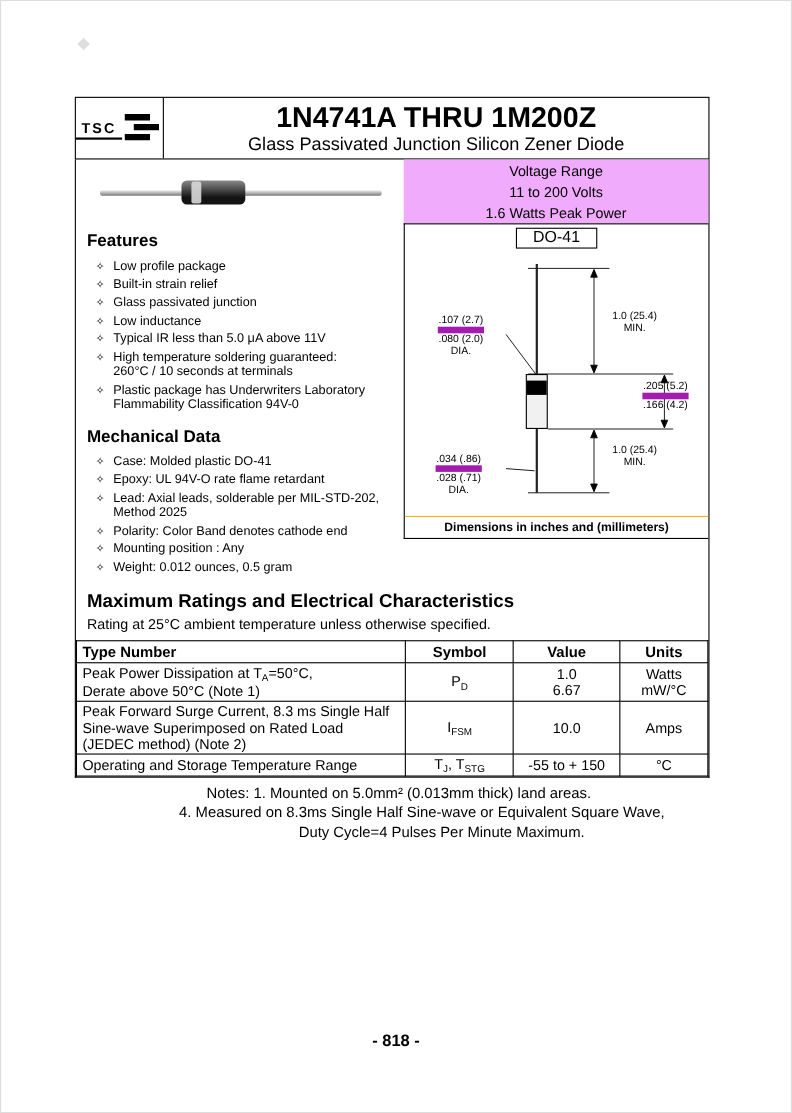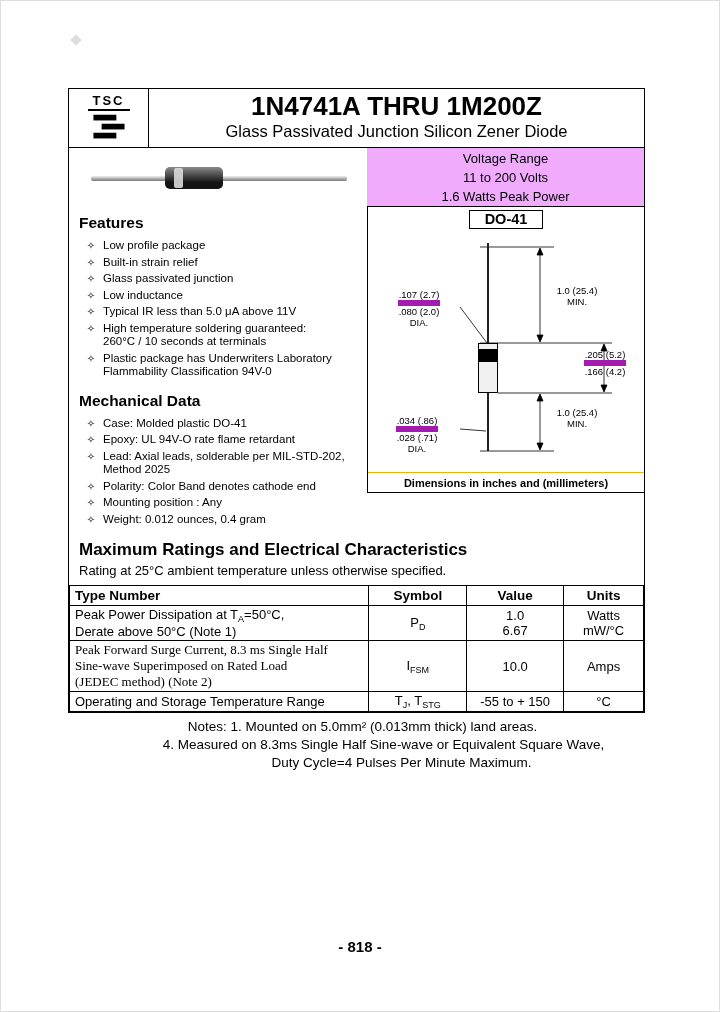--- a/index.html
+++ b/index.html
@@ -10,21 +10,21 @@
     font-family:"Liberation Sans", sans-serif;
     box-shadow: inset 0 0 0 1px #ddd;
   }
   .artifact { position:absolute; left:72px; top:36px; width:8px; height:8px;
     background:#c2c2c2; transform:rotate(45deg); opacity:.55; }
 
   .sheet { position:absolute; left:68px; top:88px; width:577px; }
 
   
   .hdr { display:flex; border:1px solid #000; background:#fff; }
-  .logo-cell { width:80px; border-right:1px solid #000; display:flex; flex-direction:column;
+  .logo-cell { width:80px; border-right:1px solid #000; display:flex; flex-direction:row;
     align-items:center; padding:4px 0 2px; }
   .logo-text { font-weight:bold; font-size:13px; letter-spacing:2px;
     border-bottom:2px solid #000; padding:0 5px 1px; }
   .logo-mark svg { width:36px; height:28px; margin-top:2px; }
   .title-cell { flex:1; text-align:center; padding:3px 0 3px; }
   .doc-title { font-size:26px; font-weight:bold; line-height:29px; }
   .doc-subtitle { font-size:16.5px; line-height:20px; }
 
   
   .lower { border:1px solid #000; border-top:none; }
@@ -47,21 +47,21 @@
   .h-section { font-size:15.5px; font-weight:bold; margin:0 0 7px 0; }
   .h-mech { margin-top:13px; }
   .feat-item { display:flex; font-size:11.5px; line-height:13.5px; margin-bottom:3px; }
   .bullet { width:24px; flex:none; text-align:center; font-size:10px; line-height:13px; }
   .feat-text { white-space:pre-line; }
 
   
   .pkg-panel { border:1px solid #000; border-right:none; height:287px; position:relative; }
   .pkg-name-wrap { text-align:center; padding-top:3px; height:26px; }
   .pkg-name { display:inline-block; border:1px solid #000; padding:0 15px 1px;
-    font-weight:bold; font-size:14.5px; }
+    font-weight:normal; font-size:14.5px; }
   .diagram { position:relative; height:233px; }
   .lead-top { position:absolute; left:119px; top:10px;  width:2px; height:100px; background:#222; }
   .lead-bot { position:absolute; left:119px; top:160px; width:2px; height:58px;  background:#222; }
   .body-rect { position:absolute; left:110px; top:110px; width:20px; height:50px;
     border:1px solid #000; background:#f1f1f1; }
   .body-band { position:absolute; left:0; top:5px; width:100%; height:13px; background:#000; }
   .dim-svg { position:absolute; left:0; top:0; width:275px; height:233px; }
   .ann { position:absolute; font-size:9.5px; line-height:11px; text-align:center; }
   .frac-top { display:inline-block; border-bottom:6px solid #a21caf; padding:0 1px; }
   .ann-body-dia { left:20px;  top:56px;  width:62px; }
@@ -74,21 +74,21 @@
 
   
   .ratings-hd { padding:7px 10px 2px; }
   .ratings-title { font-size:17px; font-weight:bold; line-height:20px; }
   .ratings-sub { font-size:13px; margin-top:3px; }
   table.ratings { width:100%; border-collapse:collapse; margin-top:5px; font-size:13px; }
   table.ratings th, table.ratings td { border:1px solid #000; padding:1px 5px; }
   table.ratings th { font-size:13.5px; text-align:center; padding:2px 5px; }
   table.ratings th.th-type { text-align:left; }
   .c { text-align:center; }
-  .ml { white-space:pre-line;font-family:Liberation Serif, serif; }
+  .ml { white-space:pre-line; }
   .sb { font-size:9px; vertical-align:-3px; }
   .col-type { width:300px; } .col-sym { width:98px; } .col-val { width:97px; } .col-units { width:80px; }
 
   
   .notes { margin:5px 0 0 12px; font-size:13.5px; line-height:18px;text-align:center; }
   .note-2 { margin-left:42px; }
   .note-3 { margin-left:78px; }
   .page-num { position:absolute; left:0; right:0; top:938px; text-align:center;
     font-size:15px; font-weight:bold; }
 </style>
@@ -185,21 +185,21 @@
         <div class="feat-item">
           <span class="bullet">✧</span>
           <span class="feat-text">Polarity: Color Band denotes cathode end</span>
         </div>
         <div class="feat-item">
           <span class="bullet">✧</span>
           <span class="feat-text">Mounting position : Any</span>
         </div>
         <div class="feat-item">
           <span class="bullet">✧</span>
-          <span class="feat-text">Weight: 0.012 ounces, 0.4 gram</span>
+          <span class="feat-text">Weight: 0.012 ounces, 0.5 gram</span>
         </div>
       </div>
 
       <div class="right-col">
         <div class="pkg-panel">
           <div class="pkg-name-wrap">
             <span class="pkg-name">DO-41</span>
           </div>
 
           <div class="diagram">

